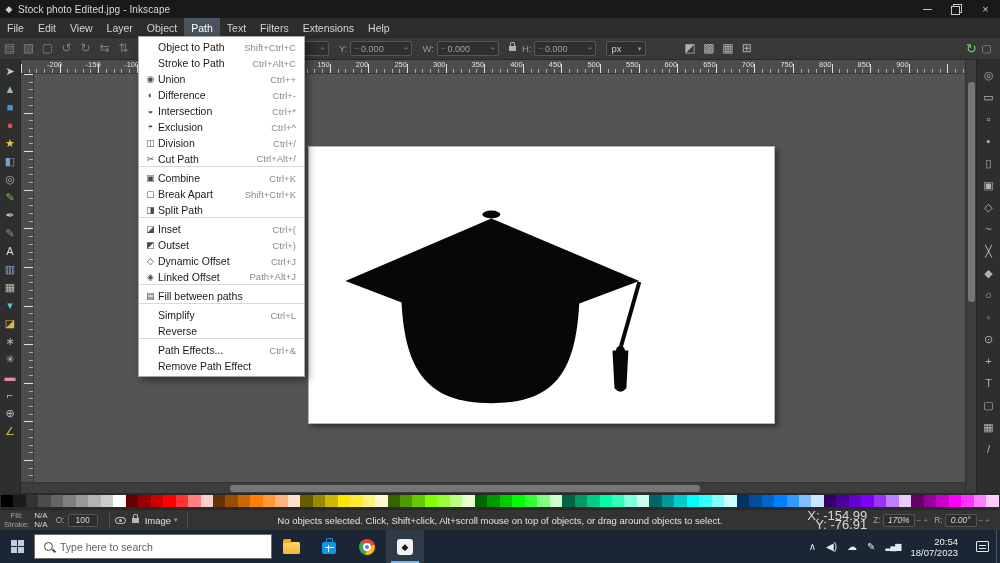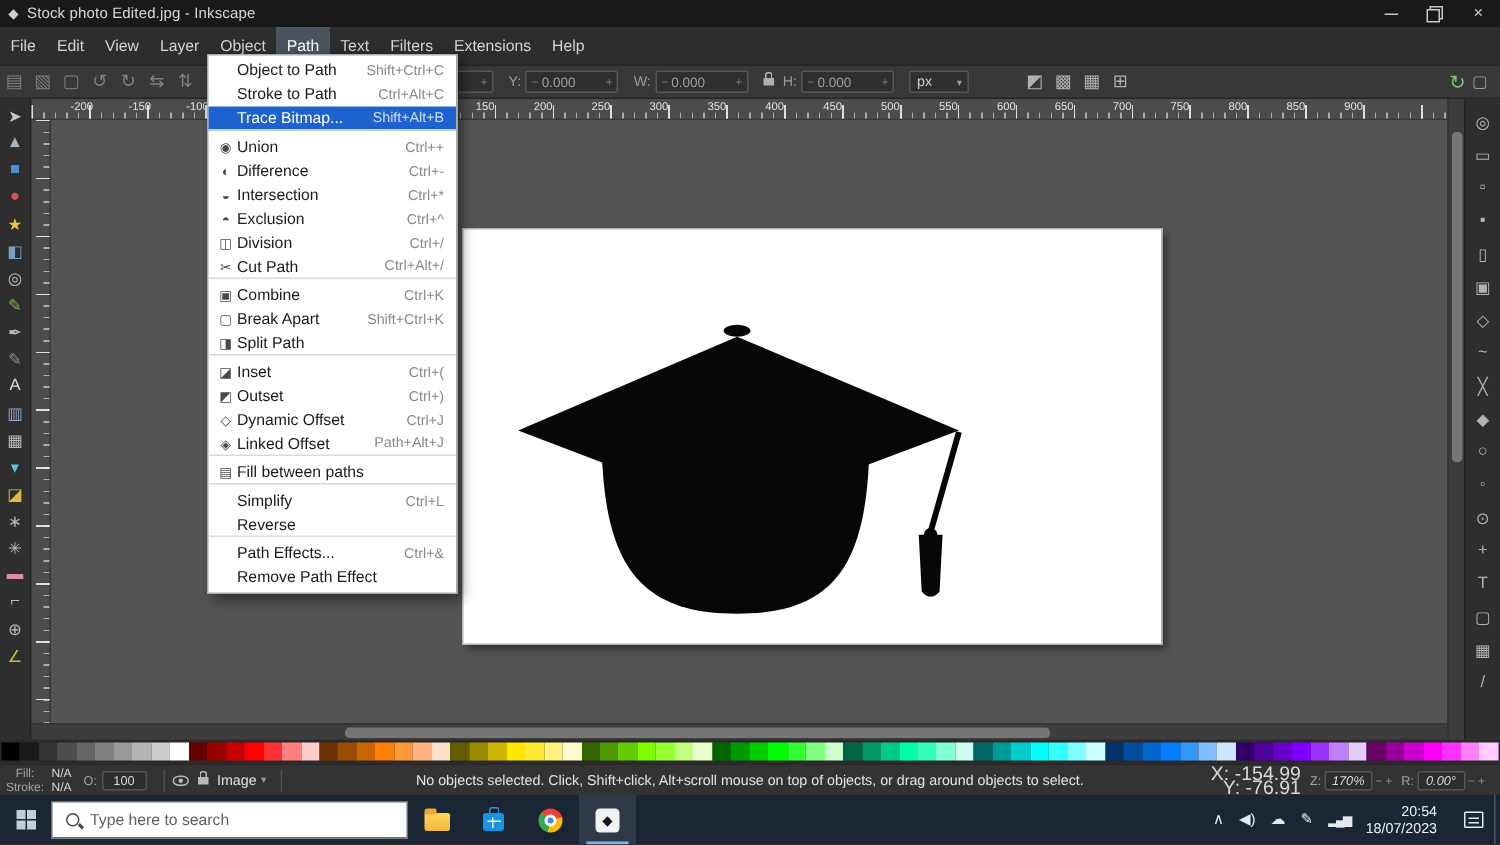--- a/index.html
+++ b/index.html
@@ -14,21 +14,21 @@
   #titlebar { flex:none; height:18px; background:#191919; display:flex; align-items:center; color:#d8d8d8; }
   #titlebar .app-ico { width:18px; text-align:center; font-size:9px; color:#cfcfcf; }
   #titlebar .ttl { font-size:10px; letter-spacing:.1px; }
   #titlebar .sp { flex:1; }
   .tb-btn { width:29px; height:18px; display:flex; align-items:center; justify-content:center; color:#c8c8c8; font-size:11px; }
   .min-icon { width:9px; height:1px; background:#c8c8c8; }
   .restore-icon { width:11px; height:11px; position:relative; }
   .restore-icon:before { content:''; position:absolute; top:0; right:0; width:7px; height:7px; border:1px solid #c8c8c8; }
   .restore-icon:after  { content:''; position:absolute; bottom:0; left:0; width:7px; height:7px; border:1px solid #c8c8c8; background:#191919; }
   
-  #menubar { flex:none; height:26px; background:#2d2d2d; display:flex; align-items:stretch; border-bottom:1px solid #242424; }
+  #menubar { flex:none; height:20px; background:#2d2d2d; display:flex; align-items:stretch; border-bottom:1px solid #242424; }
   .mb-item { padding:0 7px; font-size:10.5px; color:#d4d4d4; display:flex; align-items:center; }
   .mb-item.active { background:#4a545e; color:#fff; }
   
   #cmdbar { flex:none; height:22px; background:#383838; border-bottom:1px solid #272727; display:flex; align-items:center; }
   #cmd-left { display:flex; }
   .cicon { width:19px; text-align:center; font-size:12px; color:#7f7f7f; line-height:21px; }
   .fld-group { display:flex; align-items:center; margin-right:10px; }
   .fld-label { font-size:9.5px; color:#9a9a9a; margin-right:3px; }
   .spin { width:62px; height:15px; display:flex; align-items:center; gap:2px; padding:0 3px;
           background:#2f2f2f; border:1px solid #565656; border-radius:2px; }
@@ -523,25 +523,20 @@
   <div class="pm-item" data-name="path-menu-item">
         <span class="pm-icon" data-name="menu-item-icon"></span>
         <span class="pm-label" data-name="menu-item-label">Object to Path</span>
         <span class="pm-shortcut" data-name="menu-item-shortcut">Shift+Ctrl+C</span>
       </div>
       <div class="pm-item" data-name="path-menu-item">
         <span class="pm-icon" data-name="menu-item-icon"></span>
         <span class="pm-label" data-name="menu-item-label">Stroke to Path</span>
         <span class="pm-shortcut" data-name="menu-item-shortcut">Ctrl+Alt+C</span>
       </div>
-      <div class="pm-item active sep" data-name="path-menu-item">
-        <span class="pm-icon" data-name="menu-item-icon"></span>
-        <span class="pm-label" data-name="menu-item-label">Trace Bitmap...</span>
-        <span class="pm-shortcut" data-name="menu-item-shortcut">Shift+Alt+B</span>
-      </div>
       <div class="pm-item" data-name="path-menu-item">
         <span class="pm-icon" data-name="menu-item-icon">◉</span>
         <span class="pm-label" data-name="menu-item-label">Union</span>
         <span class="pm-shortcut" data-name="menu-item-shortcut">Ctrl++</span>
       </div>
       <div class="pm-item" data-name="path-menu-item">
         <span class="pm-icon" data-name="menu-item-icon">◐</span>
         <span class="pm-label" data-name="menu-item-label">Difference</span>
         <span class="pm-shortcut" data-name="menu-item-shortcut">Ctrl+-</span>
       </div>

